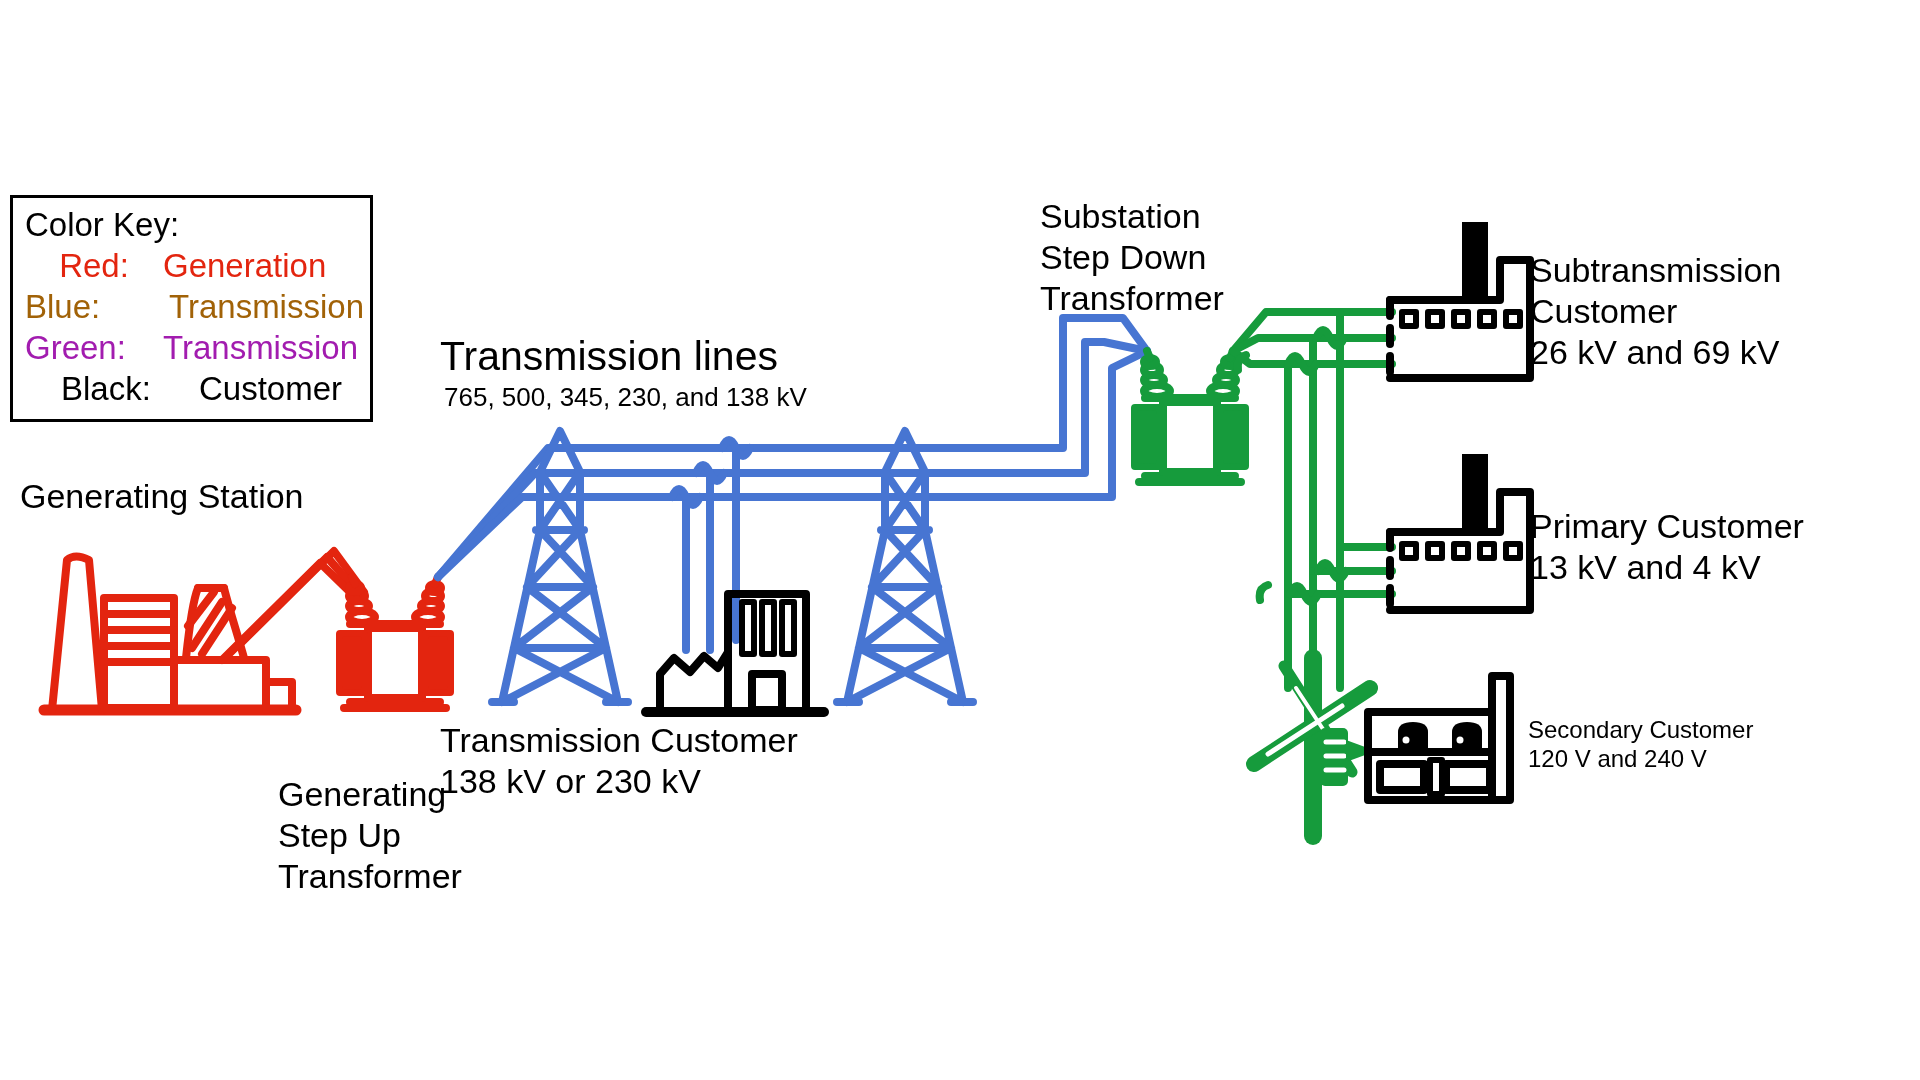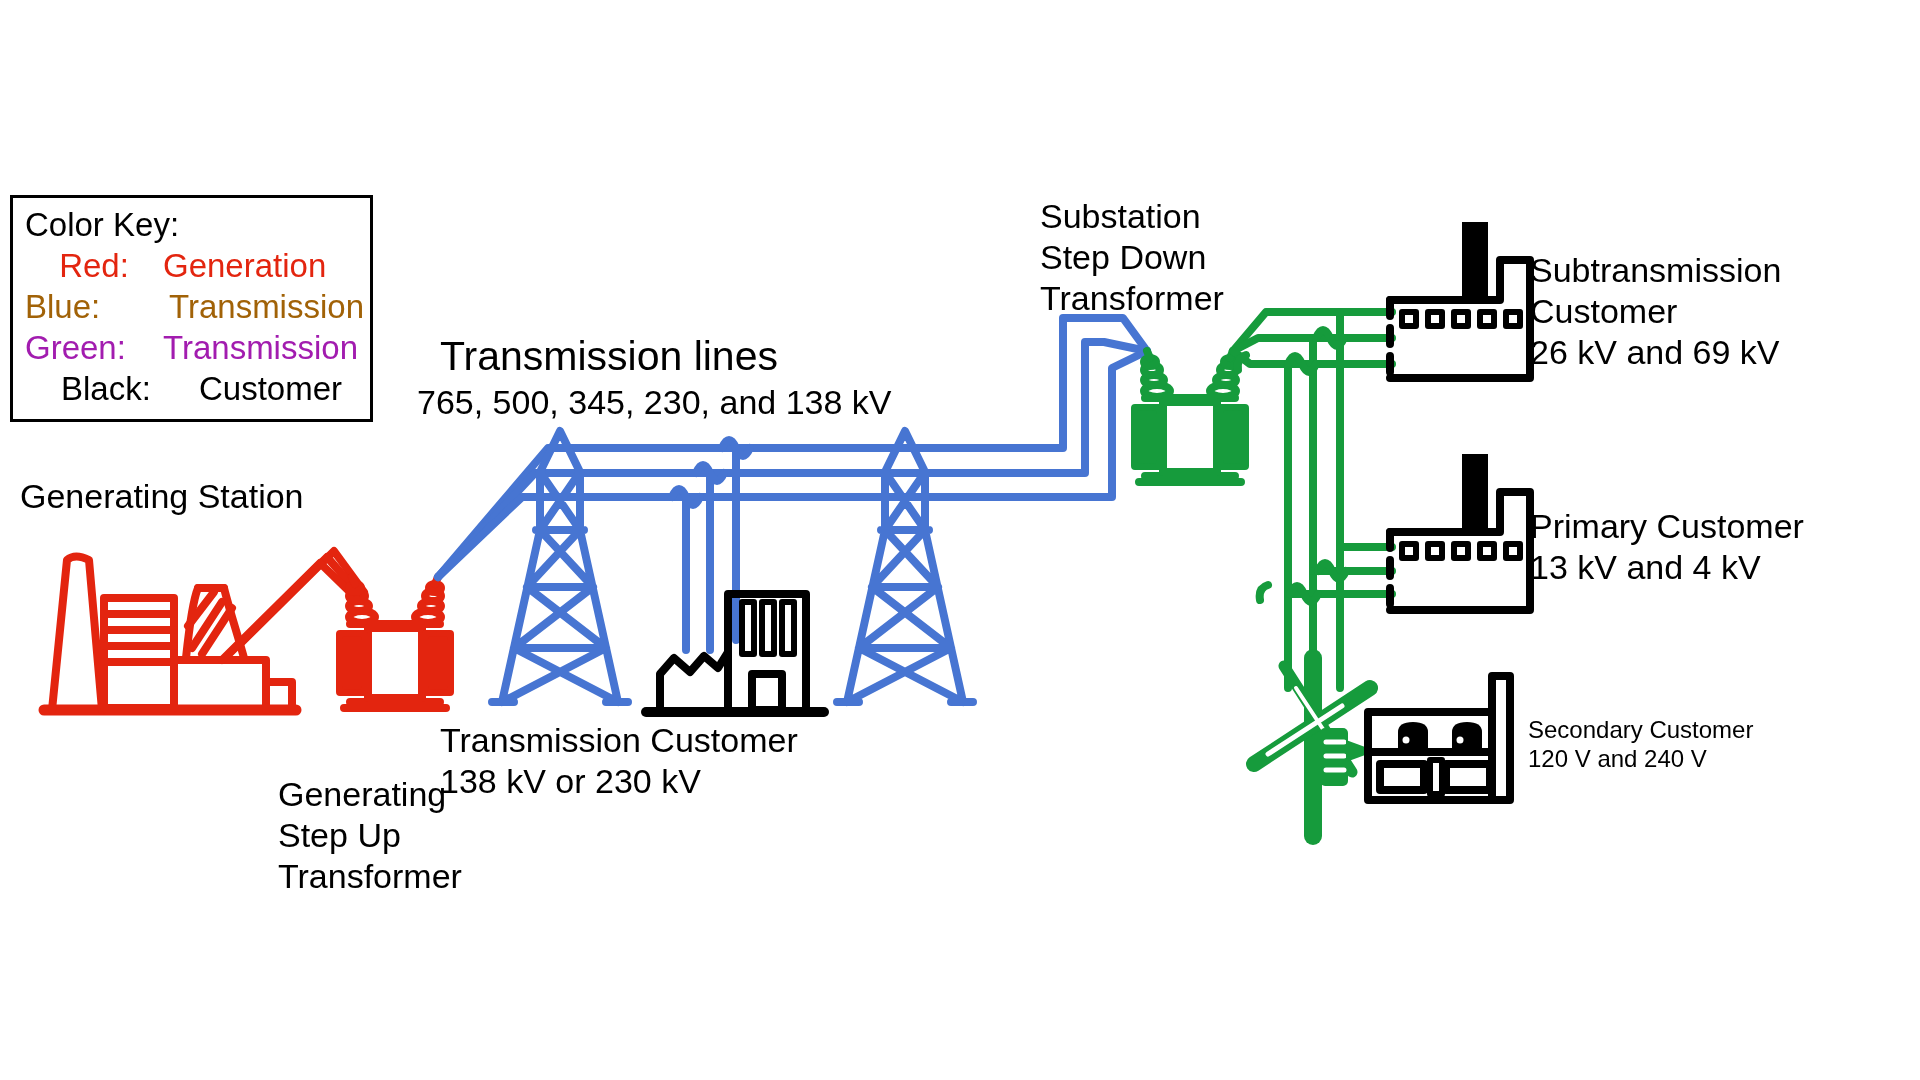--- a/index.html
+++ b/index.html
@@ -19,21 +19,21 @@
   .whiteline{stroke:#fff;fill:none;stroke-linecap:round;}
   
   #colorkey{position:absolute;left:10px;top:195px;border:3px solid #000;
             padding:6px 6px 10px 12px;background:#fff;font-size:33px;line-height:41px;min-width:330px;}
   .keyrow{display:flex;}
   .keylabel{width:138px;}
   
   #lbl-genstation{left:20px;top:476px;font-size:34px;}
   #lbl-stepup{left:278px;top:746px;width:250px;font-size:34px;margin-top:28px;}
   #lbl-translines-t{left:440px;top:332px;width:640px;font-size:41px;}
-  #lbl-translines-v{left:417px;top:382px;width:640px;font-size:34px;}
+  #lbl-translines-v{left:444px;top:382px;width:640px;font-size:26px;}
   #lbl-transcust{left:440px;top:720px;width:610px;font-size:34px;}
   #lbl-substation{left:1040px;top:196px;width:290px;font-size:34px;}
   #lbl-subtrans{left:1530px;top:250px;width:360px;font-size:34px;}
   #lbl-primary{left:1530px;top:506px;width:370px;font-size:34px;}
   #lbl-secondary{left:1528px;top:716px;width:390px;font-size:24px;}
 </style>
 </head>
 <body style="background: rgb(255, 255, 255);">
 
 <div id="stage">

